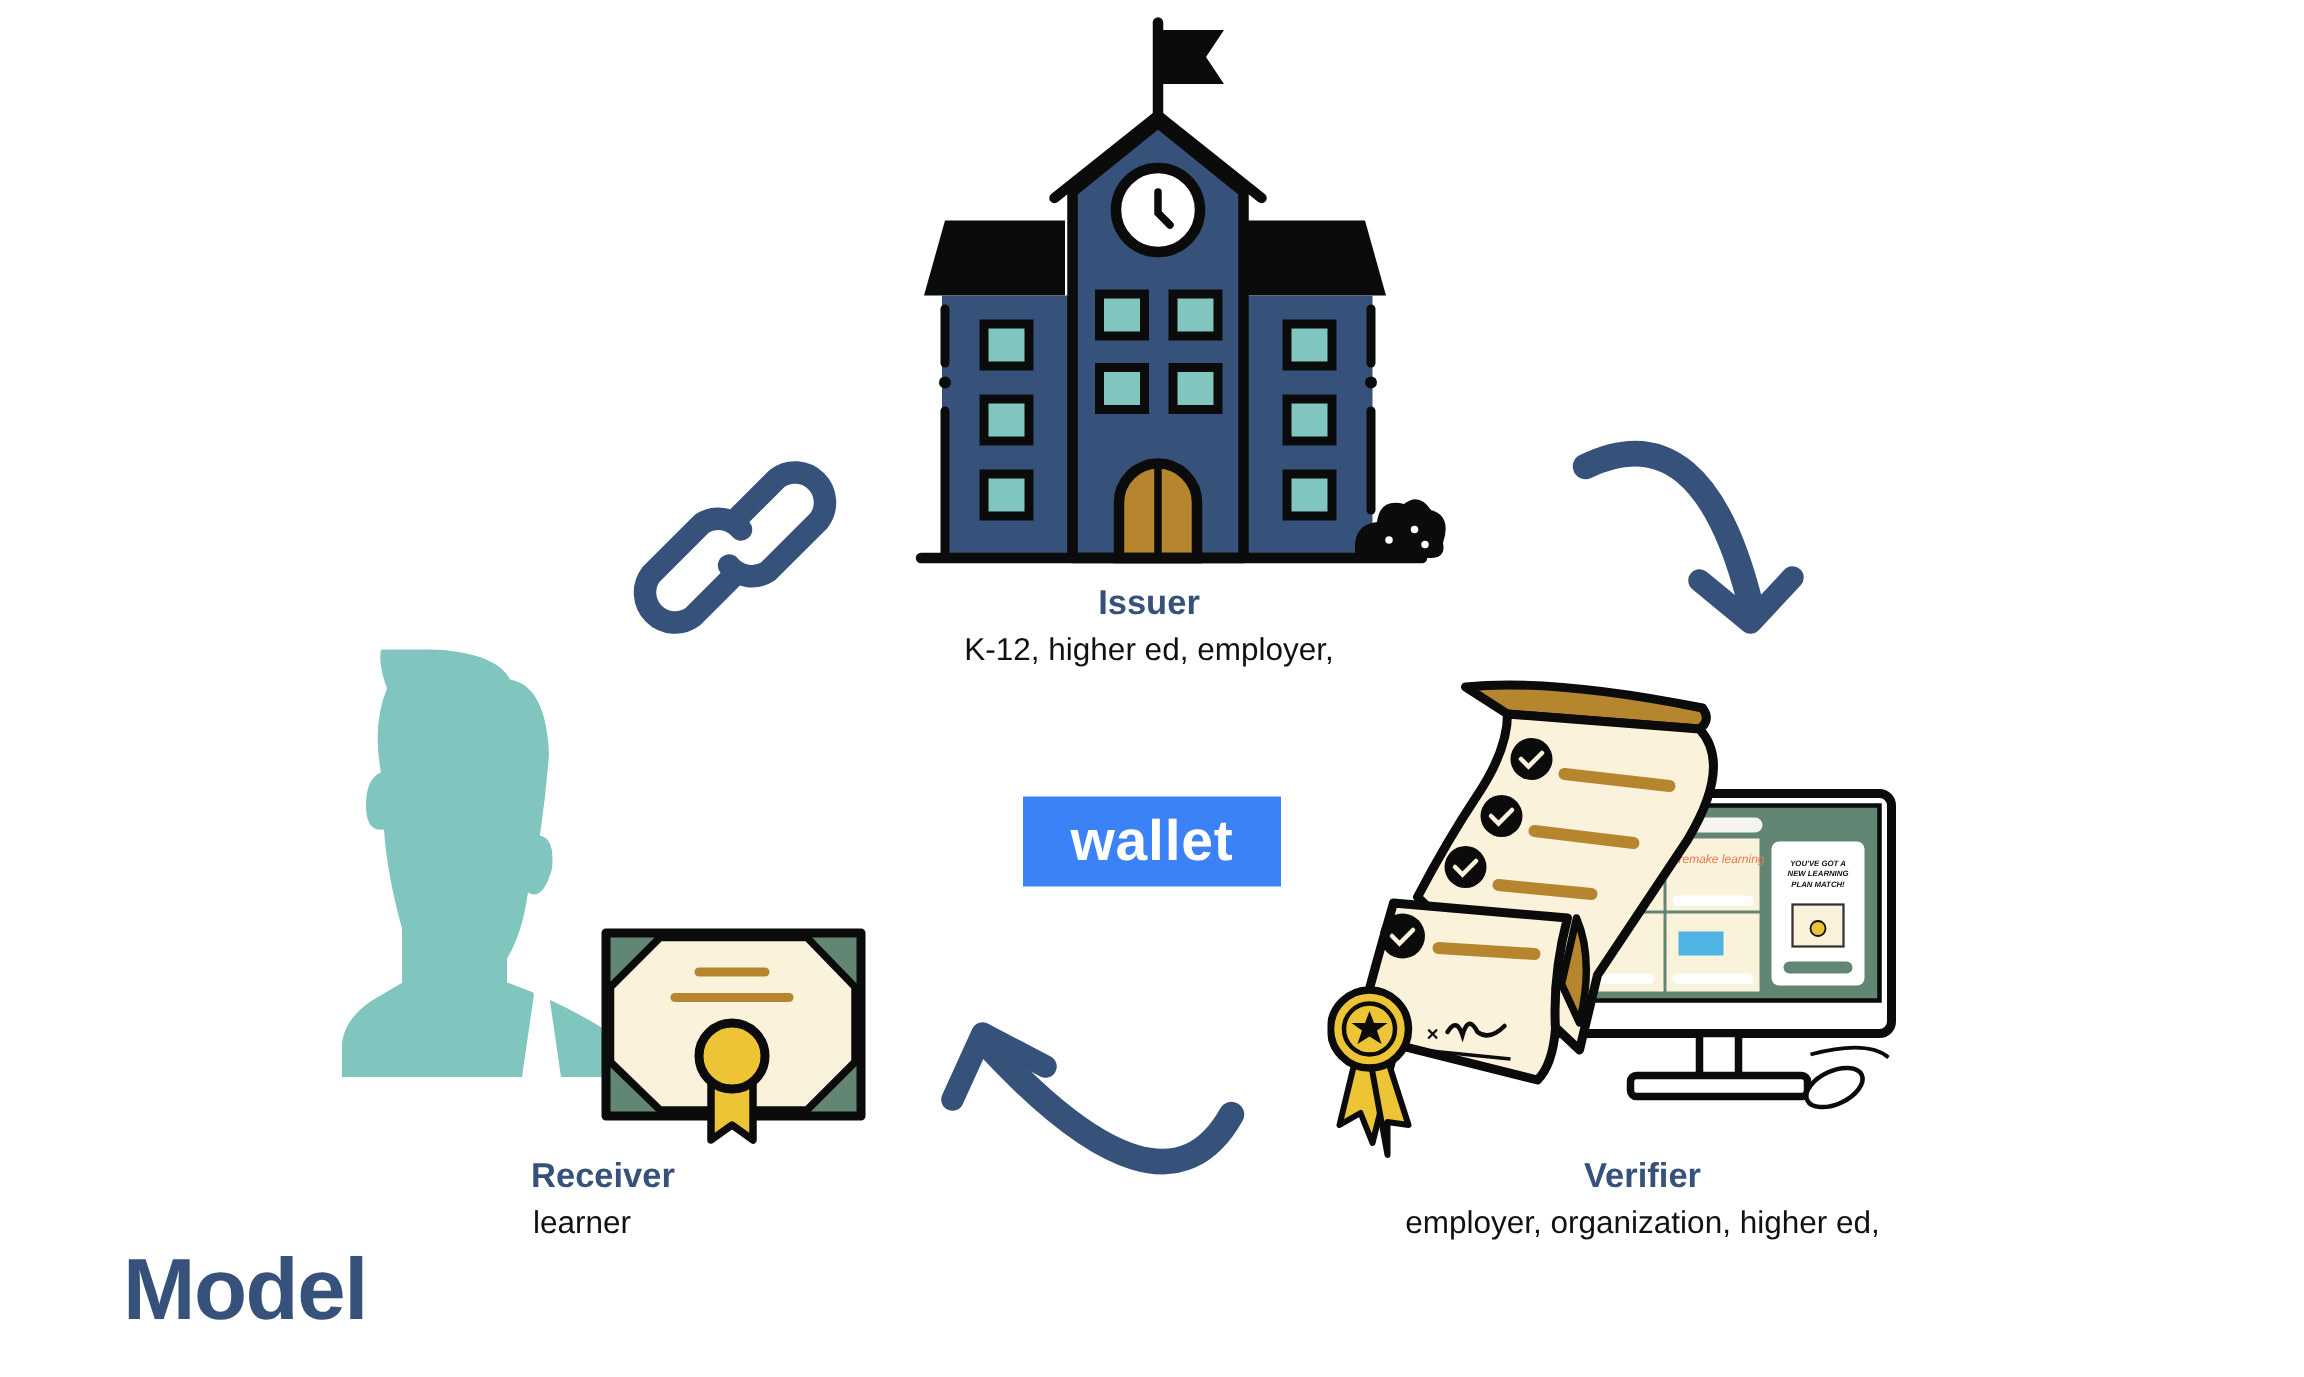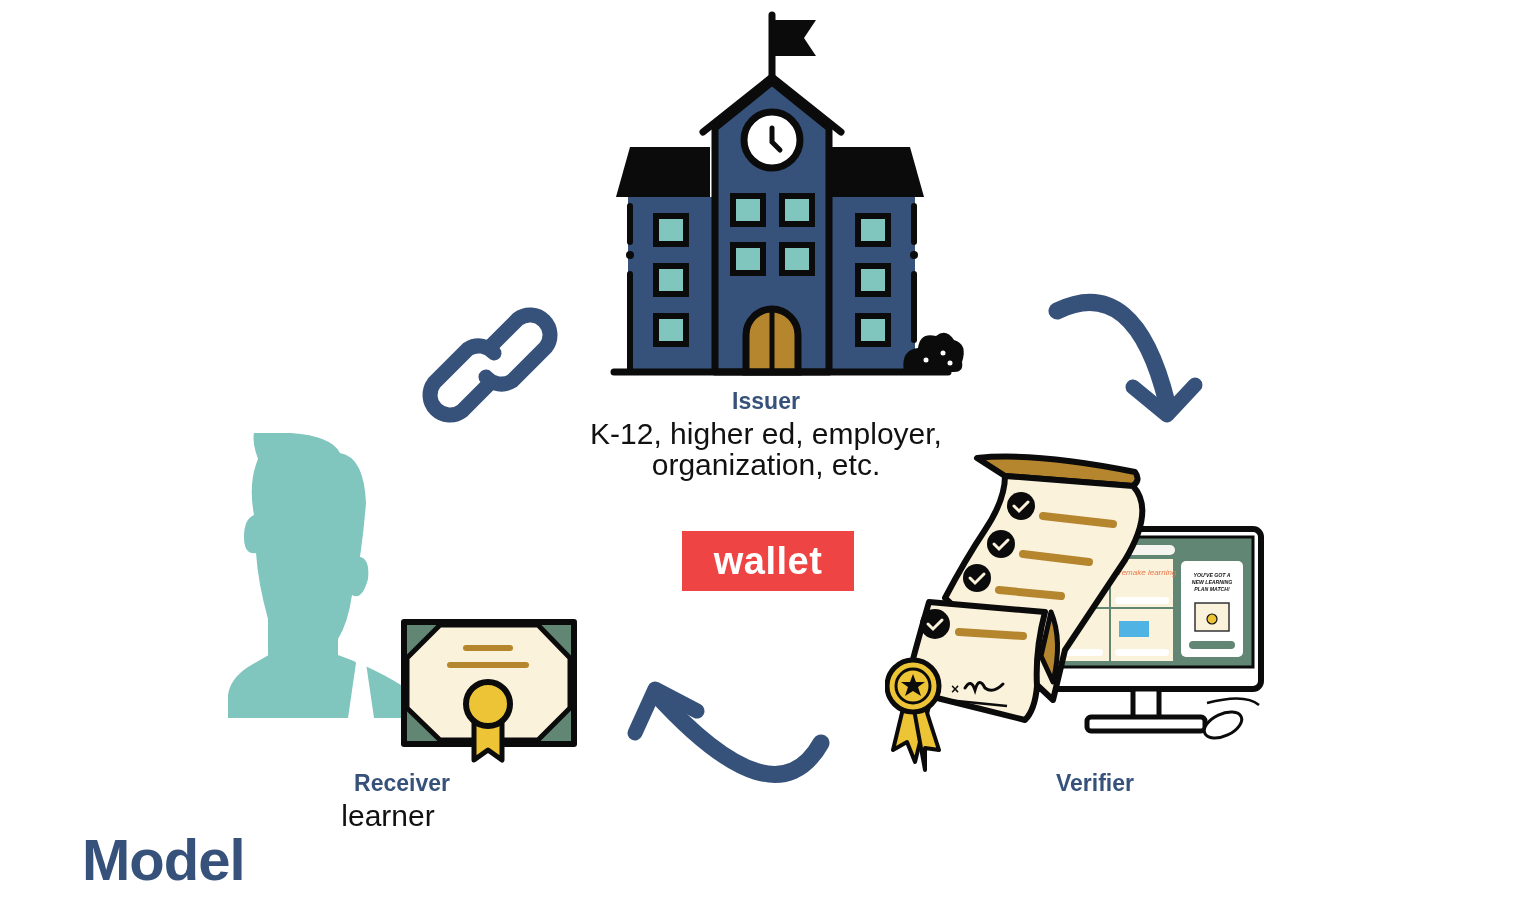--- a/index.html
+++ b/index.html
@@ -1,20 +1,20 @@
 <!DOCTYPE html>
 <html><head>
 <meta charset="utf-8">
 <style>
   html, body { margin:0; padding:0; background:#ffffff; }
   body { width:1536px; height:918px; position:relative; overflow:hidden; font-family:"Liberation Sans", sans-serif; }
   .abs { position:absolute; }
   .role-title { color:#37527a; font-weight:bold; font-size:23px; text-align:center; }
-  .role-desc { color:#111; font-size:30px; text-align:center; line-height:31px; }
-  .wallet { background:#ef4444; color:#fff; font-weight:bold; font-size:38px; text-align:center; line-height:60px; letter-spacing:0.5px; }
+  .role-desc { color:#111; font-size:21px; text-align:center; line-height:31px; }
+  .wallet { background:#3b82f6; color:#fff; font-weight:bold; font-size:38px; text-align:center; line-height:60px; letter-spacing:0.5px; }
   .model { color:#37527a; font-weight:bold; font-size:58px; letter-spacing:-1px; }
   svg { display:block; }
 </style>
 </head>
 <body>
 
 <div class="abs" style="left:608px;top:10px;width:360px;height:370px;">
   <svg width="360" height="370" viewBox="0 0 360 370">
 
     <line x1="164" y1="5" x2="164" y2="72" stroke="#0b0b0b" stroke-width="7" stroke-linecap="round"></line>
@@ -61,21 +61,20 @@
     <path d="M296 362 Q292 340 310 338 Q312 322 328 326 Q338 318 346 330 Q360 334 354 352 Q356 362 346 362 Z" fill="#0b0b0b"></path>
     <circle cx="318" cy="350" r="2.5" fill="#fff"></circle>
     <circle cx="335" cy="343" r="2.5" fill="#fff"></circle>
     <circle cx="342" cy="353" r="2.5" fill="#fff"></circle>
   </svg>
 </div>
 
 <div class="abs role-title" style="left:616px;top:388px;width:300px;">Issuer</div>
 <div class="abs role-desc" style="left:566px;top:418px;width:400px;">
   <div>K-12, higher ed, employer,</div>
-  <div>organization, etc.</div>
 </div>
 
 <div class="abs" style="left:420px;top:295px;width:140px;height:140px;">
   <svg width="140" height="140" viewBox="0 0 140 140">
     <g fill="none" stroke="#37527a" stroke-width="15" stroke-linecap="round">
       <path d="M72 50 L98 24 A20 20 0 0 1 126 52 L92 86 A20 20 0 0 1 66 82"></path>
       <path d="M68 90 L42 116 A20 20 0 0 1 14 88 L48 54 A20 20 0 0 1 74 58"></path>
     </g>
   </svg>
 </div>
@@ -183,15 +182,16 @@
     <path d="M22 242 L8 300 L22 292 L30 312 L44 256 Z" fill="#ecc436" stroke="#0b0b0b" stroke-width="4" stroke-linejoin="round"></path>
     <path d="M36 244 L54 300 L40 298 L40 320 L28 254 Z" fill="#ecc436" stroke="#0b0b0b" stroke-width="4" stroke-linejoin="round"></path>
     <circle cx="28" cy="236" r="26" fill="#ecc436" stroke="#0b0b0b" stroke-width="5"></circle>
     <circle cx="28" cy="236" r="17" fill="#ecc436" stroke="#0b0b0b" stroke-width="3"></circle>
     <path d="M28 224 L31 232 L40 232 L33 237 L36 246 L28 241 L20 246 L23 237 L16 232 L25 232 Z" fill="#0b0b0b"></path>
   </svg>
 </div>
 
 <div class="abs role-title" style="left:945px;top:770px;width:300px;">Verifier</div>
 <div class="abs role-desc" style="left:870px;top:800px;width:450px;">
+  <div>employer, organization, higher ed,</div>
 </div>
 
 <div class="abs model" style="left:82px;top:826px;">Model</div>
 
 </body></html>

